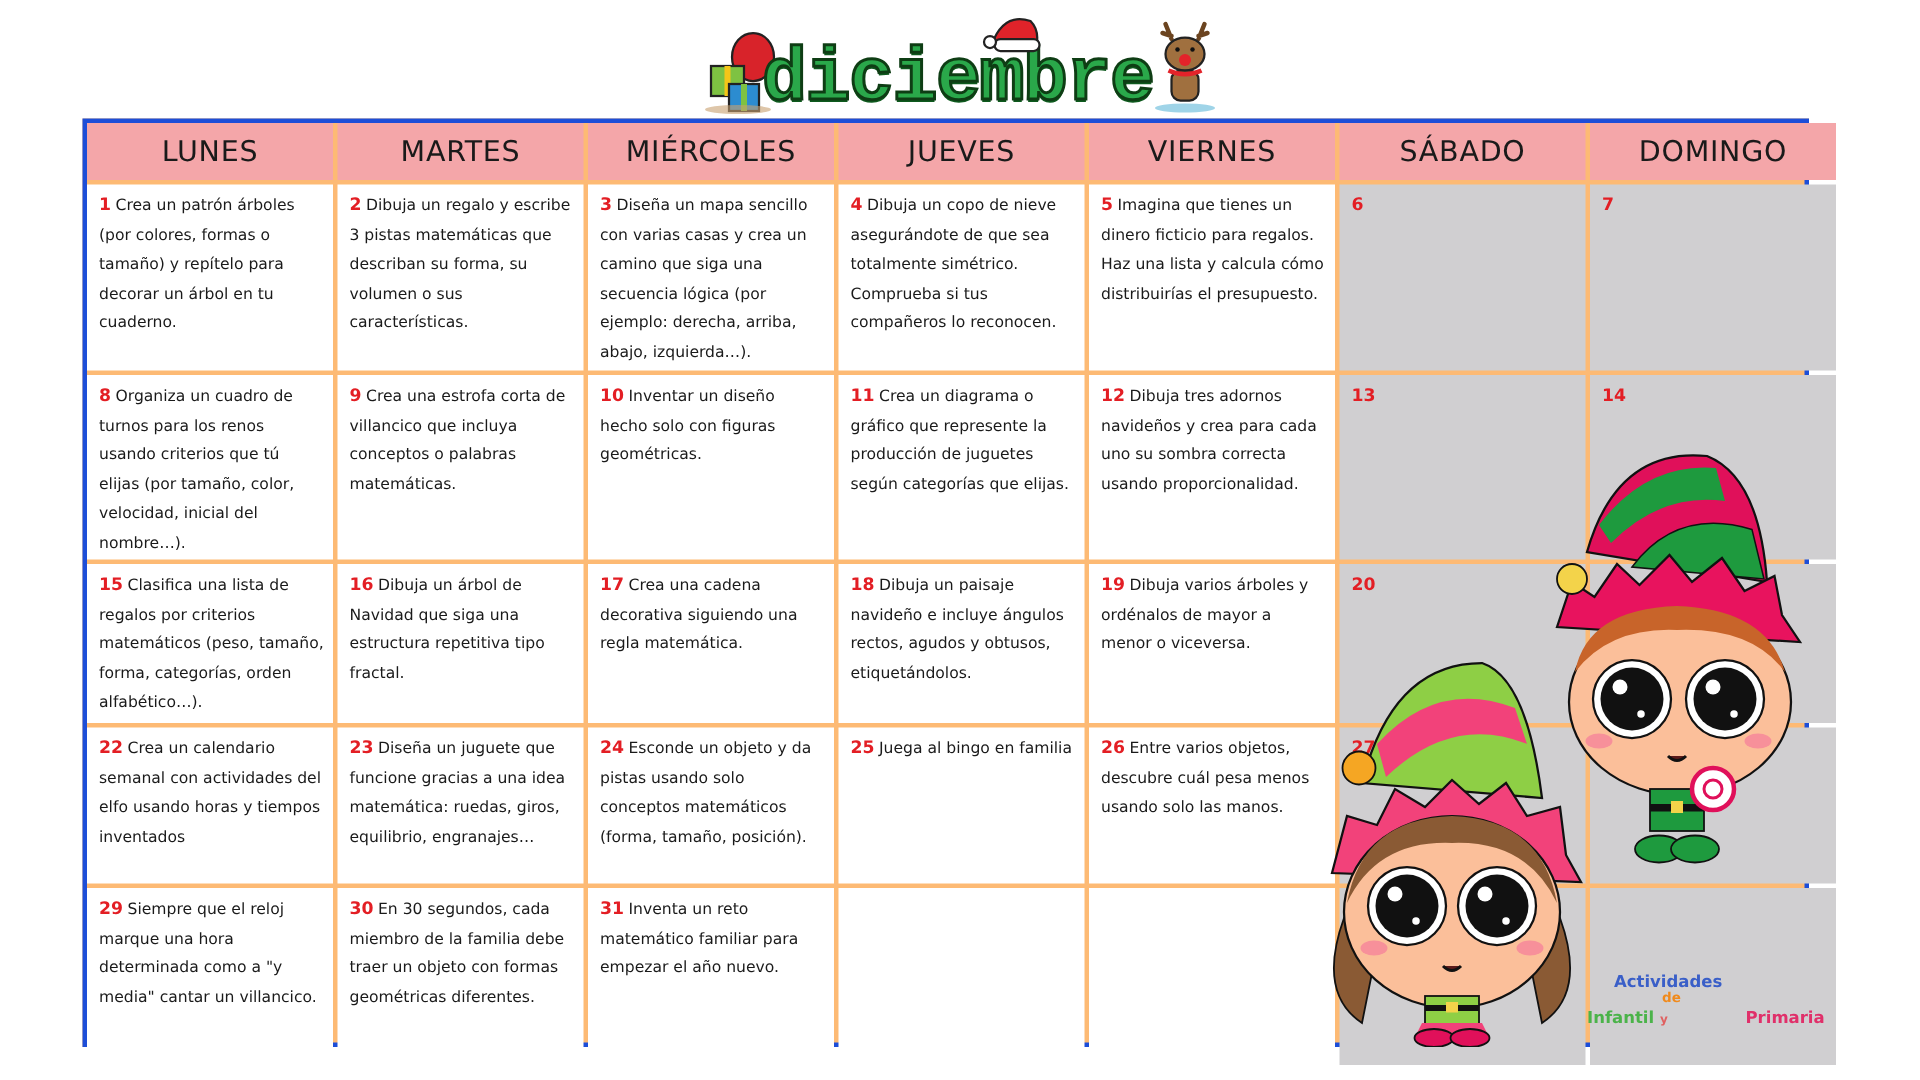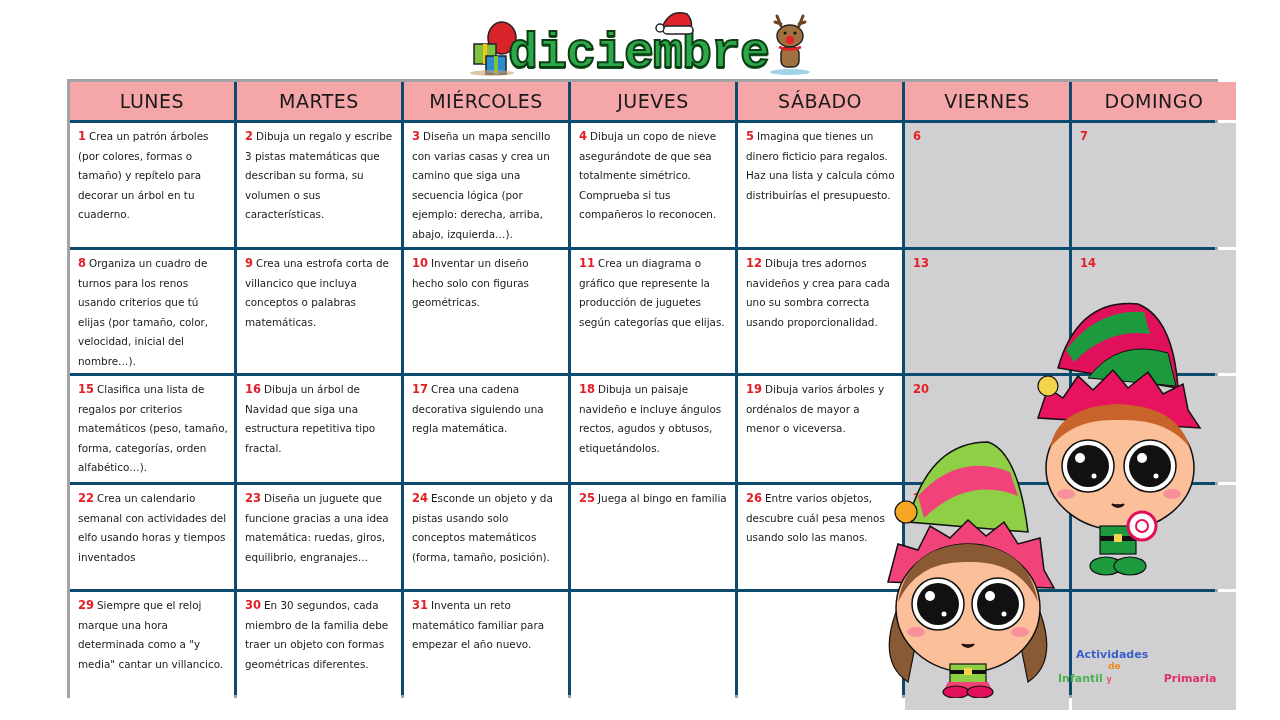--- a/index.html
+++ b/index.html
@@ -17,27 +17,26 @@
     -webkit-text-stroke: 2px #0e3d14;
     text-shadow: 0 2px 0 #0e5a1e;
   }
   .gift-icon { position: absolute; left: 0; top: 8px; }
   .hat-icon { position: absolute; left: 185px; top: 0; }
   .reindeer-icon { position: absolute; left: 295px; top: 4px; }
 
   .calendar {
     position: absolute; left: 55px; top: 79px;
     width: 1151px; height: 619px;
-    border: 3px solid #a3a3a3;
+    border: 3px solid #1d4ed8;
     display: grid;
     grid-template-columns: 164px 164px 164px 164px 164px 164px 164px;
     grid-template-rows: 38px 124px 123px 106px 104px 118px;
-    background: #0c4a6e;
+    background: #fdba74;
     gap: 3px;
-    margin-left: 12px;
   }
   .head {
     background: #f4a6a9;
     display: flex; align-items: center; justify-content: center;
     font-family: "DejaVu Sans", sans-serif;
     font-size: 19px; color: #1a1a1a; letter-spacing: 0.5px;
   }
   .cell {
     background: #ffffff;
     padding: 4px 6px 2px 8px;
@@ -87,22 +86,22 @@
     <path d="M14 35 Q25 40 36 35" stroke="#e3232a" stroke-width="3" fill="none"></path>
     <ellipse cx="25" cy="60" rx="20" ry="3" fill="#9fd4e8"></ellipse>
   </svg>
 </div>
 
 <div class="calendar" id="cal">
   <div class="head">LUNES</div>
   <div class="head">MARTES</div>
   <div class="head">MIÉRCOLES</div>
   <div class="head">JUEVES</div>
+  <div class="head">VIERNES</div>
   <div class="head">SÁBADO</div>
-  <div class="head">VIERNES</div>
   <div class="head">DOMINGO</div>
 <div class="cell"><span class="num">1</span><span>Crea un patrón árboles (por colores, formas o tamaño) y repítelo para decorar un árbol en tu cuaderno.</span></div>
     <div class="cell"><span class="num">2</span><span>Dibuja un regalo y escribe 3 pistas matemáticas que describan su forma, su volumen o sus características.</span></div>
     <div class="cell"><span class="num">3</span><span>Diseña un mapa sencillo con varias casas y crea un camino que siga una secuencia lógica (por ejemplo: derecha, arriba, abajo, izquierda…).</span></div>
     <div class="cell"><span class="num">4</span><span>Dibuja un copo de nieve asegurándote de que sea totalmente simétrico. Comprueba si tus compañeros lo reconocen.</span></div>
     <div class="cell"><span class="num">5</span><span>Imagina que tienes un dinero ficticio para regalos. Haz una lista y calcula cómo distribuirías el presupuesto.</span></div>
     <div class="cell weekend"><span class="num">6</span><span></span></div>
     <div class="cell weekend"><span class="num">7</span><span></span></div>
     <div class="cell"><span class="num">8</span><span>Organiza un cuadro de turnos para los renos usando criterios que tú elijas (por tamaño, color, velocidad, inicial del nombre…).</span></div>
     <div class="cell"><span class="num">9</span><span>Crea una estrofa corta de villancico que incluya conceptos o palabras matemáticas.</span></div>

